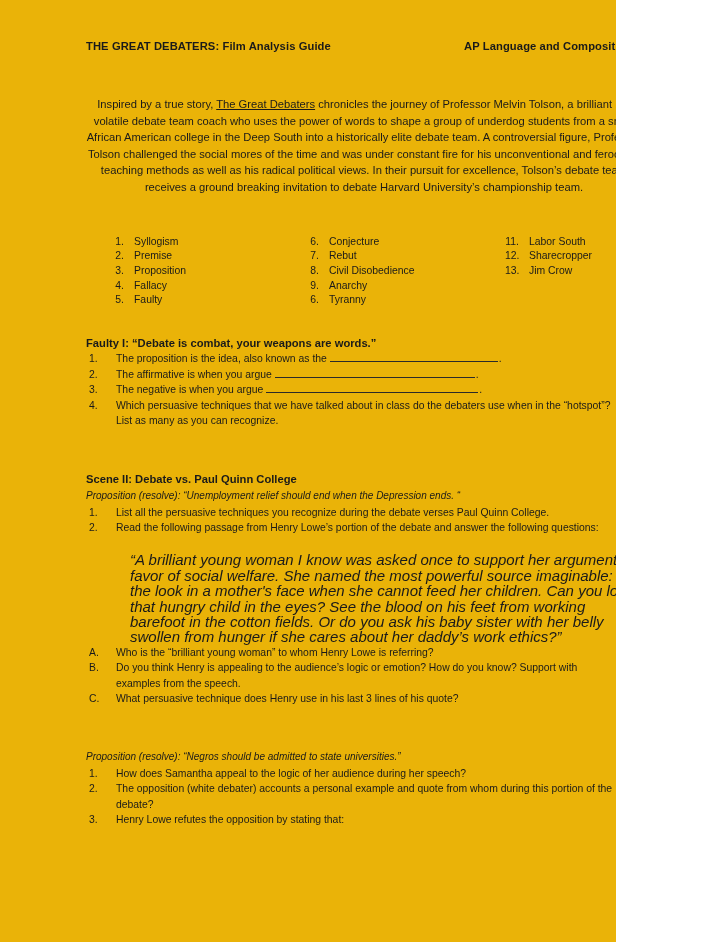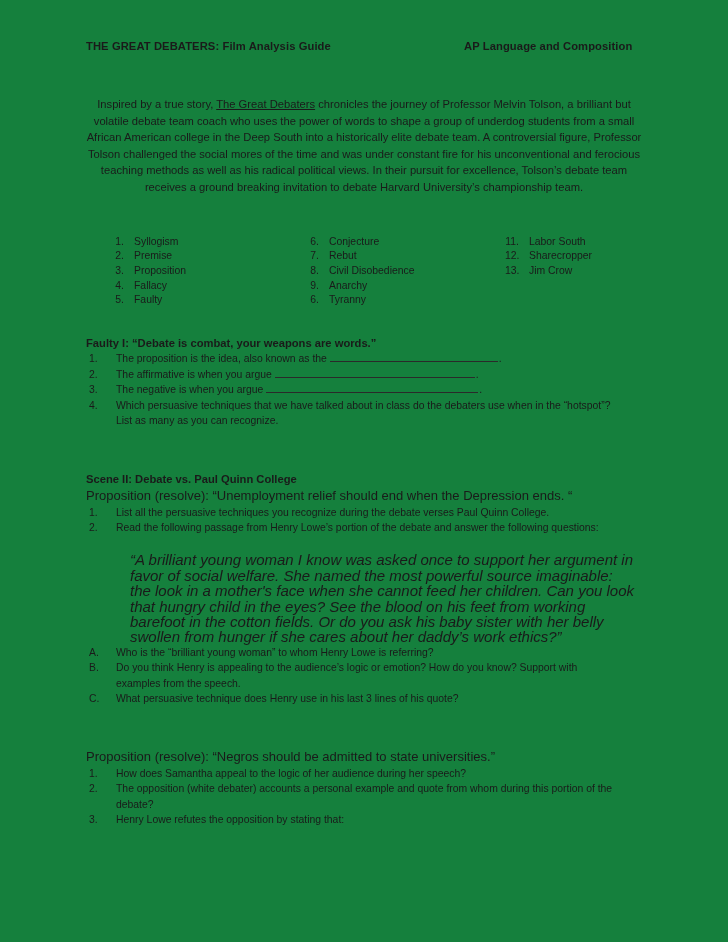--- a/index.html
+++ b/index.html
@@ -8,23 +8,23 @@
     padding: 0;
     background: #ffffff;
   }
   body {
     font-family: "Liberation Sans", sans-serif;
     color: #1a1a1a;
     -webkit-font-smoothing: antialiased;
   }
   .page {
     position: relative;
-    width: 728px;
+    width: 616px;
     height: 942px;
-    background: #15803d;
+    background: #eab308;
     overflow: hidden;
     box-sizing: border-box;
   }
   .content {
     position: absolute;
     left: 86px;
     top: 40px;
     width: 556px;
   }
 
@@ -48,21 +48,22 @@
   }
   .intro .film-title { text-decoration: underline; }
 
   
   .sec-head {
     font-weight: bold;
     font-size: 11.2px;
     line-height: 16.6px;
   }
   .proposition {
-    font-size: 13px;
+    font-style: italic;
+    font-size: 10px;
     line-height: 16.6px;
   }
   .spacer-lg { height: 26px; }
   .spacer-md { height: 17px; }
 
   
   .vocab-cols {
     margin-top: 2px;
     position: relative;
     height: 74px;

